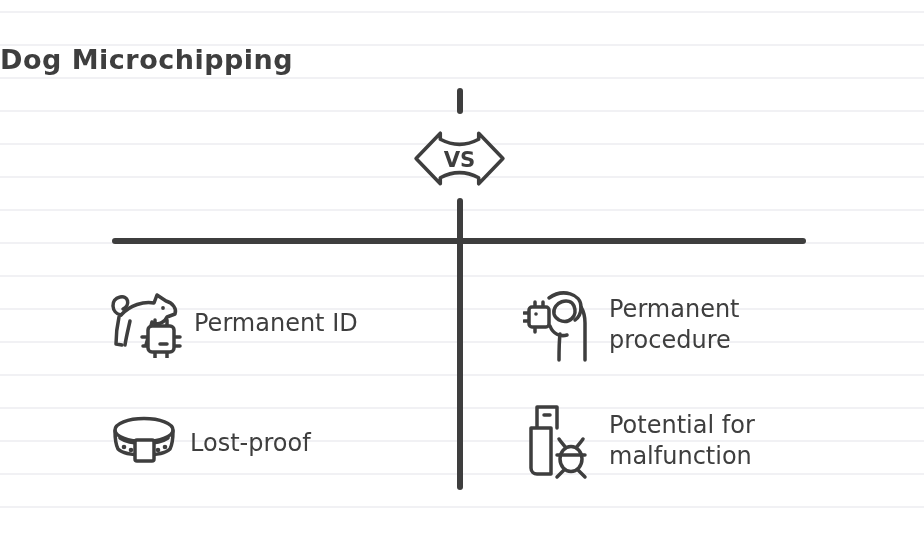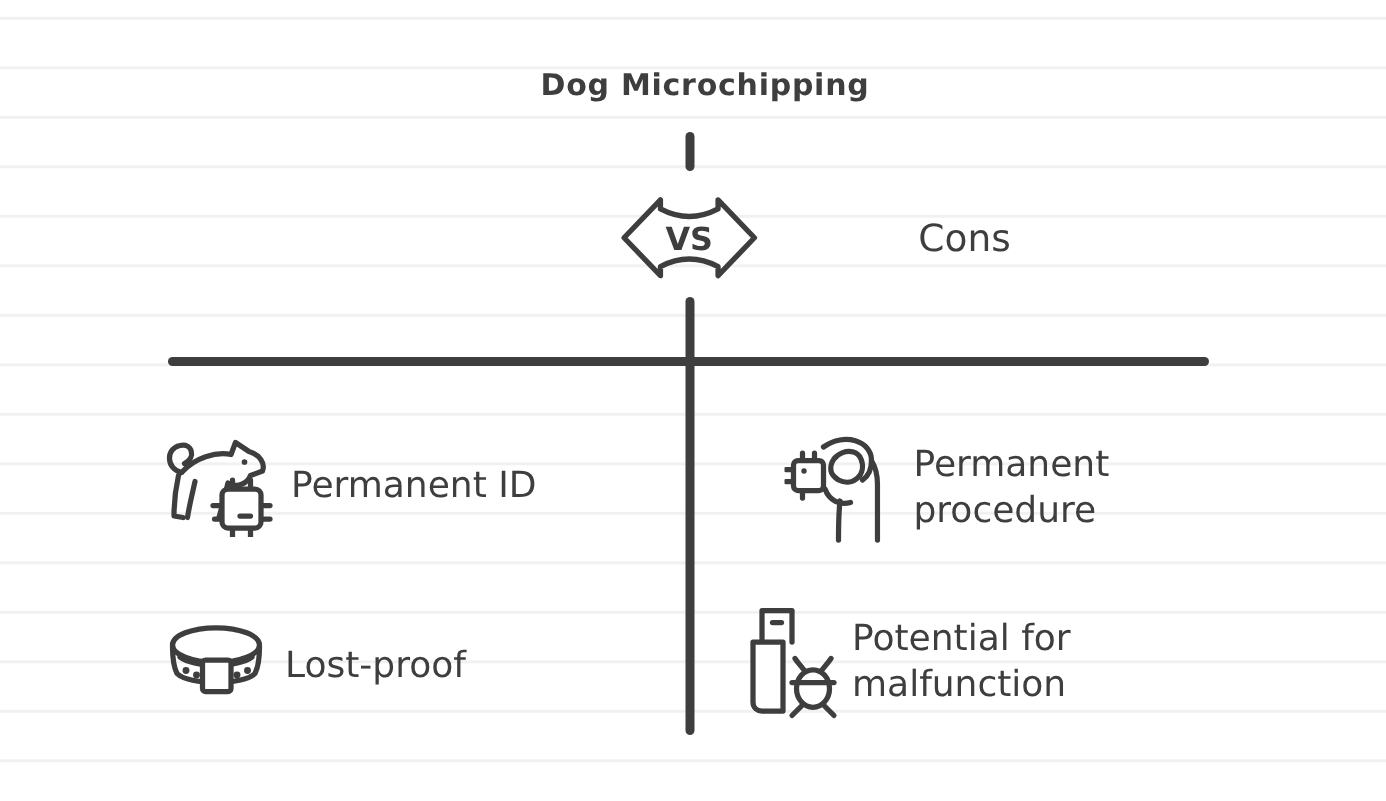--- a/index.html
+++ b/index.html
@@ -6,21 +6,21 @@
   .canvas {
     position:relative; width:924px; height:534px; overflow:hidden;
     background-color:#ffffff;
     background-image:linear-gradient(to bottom, transparent 0, transparent 11px, #f1f1f4 11px, #f1f1f4 13px, transparent 13px);
     background-size:100% 33px;
     font-family:"DejaVu Sans", sans-serif;
     color:#3e3e3e;
   }
   .title {
     position:absolute; left:0; right:0; top:44px;
-    text-align:center; font-size:20px; font-weight:600; letter-spacing:0.5px;padding-left:16px;
+    text-align:left; font-size:27px; font-weight:600; letter-spacing:0.5px;
   }
   .col-header {
     position:absolute; top:144px; width:140px; text-align:center;
     font-size:25px; font-weight:500;
   }
   .col-header.pros { left:157px; }
   .col-header.cons { left:573px; }
   .vline {
     position:absolute; left:457px; width:6px; border-radius:3px; background:#3e3e3e;
   }
@@ -31,41 +31,40 @@
     border-radius:3px; background:#3e3e3e;
   }
   .vs-badge { position:absolute; left:411px; top:122px; }
   .vs-text { font-family:"DejaVu Sans", sans-serif; font-size:21px; font-weight:800; fill:#3e3e3e; }
   .item { position:absolute; display:flex; align-items:center; }
   .item .label { font-size:24px; font-weight:500; line-height:31px; }
   .item.l1 { left:106px; top:288px; gap:8px; }
   .item.l2 { left:108px; top:414px; gap:10px; }
   .item.r1 { left:523px; top:287px; gap:22px; }
   .item.r1 .label { max-width:180px; }
-  .item.r2 { left:492px; top:402px; gap:8px; }
+  .item.r2 { left:521px; top:402px; gap:20px; }
   .item.r2 .label { max-width:195px; }
   .sk { fill:none; stroke:#3e3e3e; stroke-width:3.5; stroke-linecap:round; stroke-linejoin:round; }
   .skw { fill:#ffffff; stroke:#3e3e3e; stroke-width:3.5; stroke-linecap:round; stroke-linejoin:round; }
   .skf { fill:#3e3e3e; stroke:none; }
 </style>
 </head>
 <body>
 
 <div class="canvas">
 
   <div class="title">Dog Microchipping</div>
 
   <div class="vline top"></div>
 
   <svg class="vs-badge" width="97" height="73" viewBox="0 0 96 72">
     <path class="skw" stroke-width="5.5" d="M5,36 L29,11 L29,17 Q48,27 67,17 L67,11 L91,36 L67,61 L67,55 Q48,45 29,55 L29,61 Z"></path>
     <text class="vs-text" x="48" y="44" text-anchor="middle">VS</text>
   </svg>
 
-  <div class="col-header cons">Cons</div>
 
   <div class="hline"></div>
   <div class="vline bottom"></div>
 
   <div class="item l1">
     <svg width="80" height="70" viewBox="0 0 80 70">
       <path class="sk" d="M15,27 C5,25 4,11 14,9 C22,7 25,17 17,21"></path>
       <path class="sk" d="M15,27 C24,17 38,13 48,15 L51,7 L60,13 C67,15 71,21 69,26 L61,29 C59,34 53,37 48,35"></path>
       <path class="sk" d="M13,29 C11,38 10,48 10,56 L16,57"></path>
       <path class="sk" d="M24,33 C22,42 20,50 19,57"></path>

